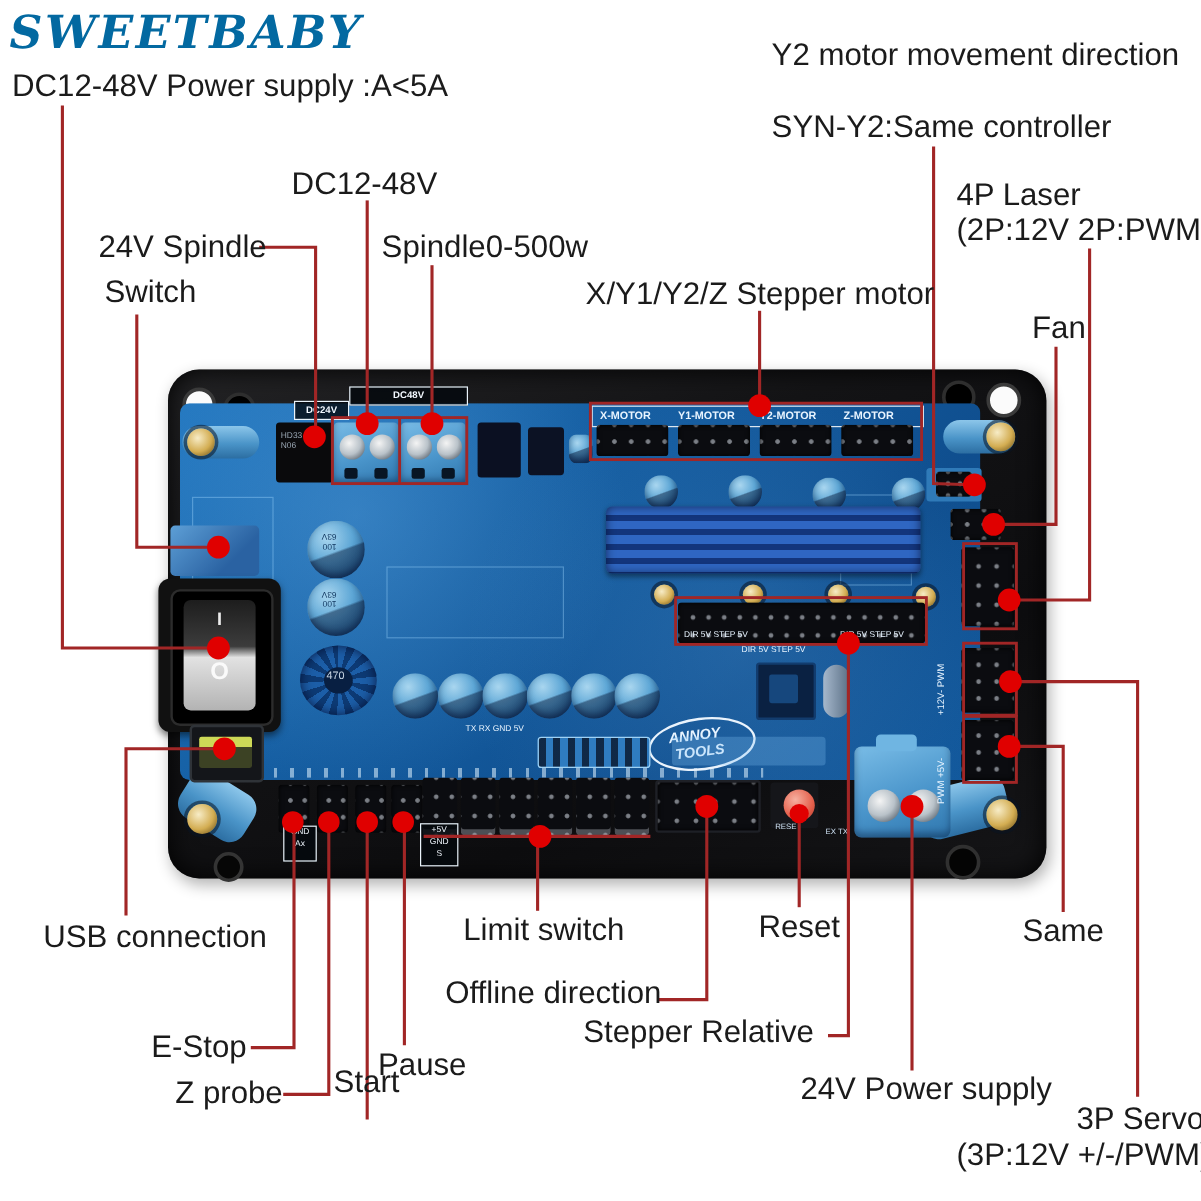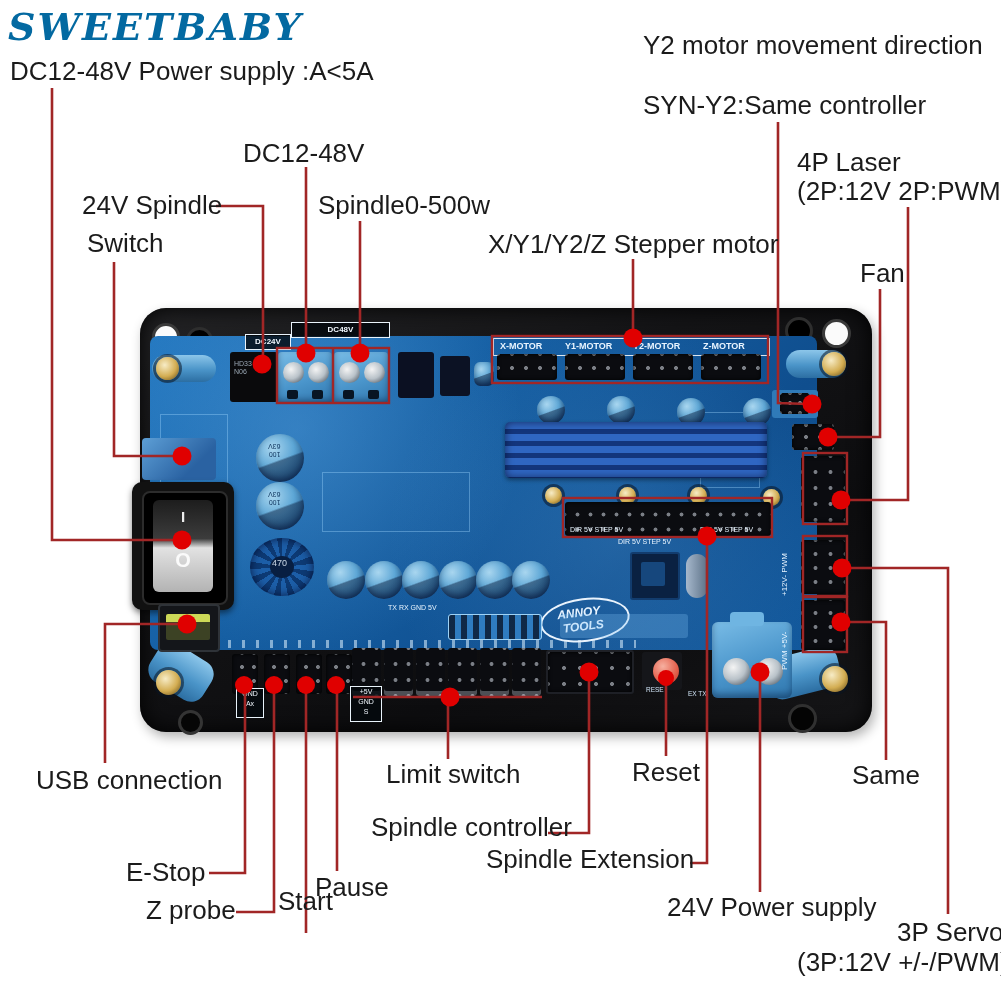--- a/index.html
+++ b/index.html
@@ -299,21 +299,21 @@
   <div class="lbl lblz" style="left:797px;top:148px">4P Laser</div>
   <div class="lbl lblz" style="left:797px;top:177px">(2P:12V 2P:PWM)</div>
   <div class="lbl lblz" style="left:860px;top:259px">Fan</div>
 
   <div class="lbl lblz" style="left:36px;top:766px">USB connection</div>
   <div class="lbl lblz" style="left:126px;top:858px">E-Stop</div>
   <div class="lbl lblz" style="left:146px;top:896px">Z probe</div>
   <div class="lbl lblz" style="left:278px;top:887px">Start</div>
   <div class="lbl lblz" style="left:315px;top:873px">Pause</div>
   <div class="lbl lblz" style="left:386px;top:760px">Limit switch</div>
-  <div class="lbl lblz" style="left:371px;top:813px">Spindle controller</div>
-  <div class="lbl lblz" style="left:486px;top:845px">Spindle Extension</div>
+  <div class="lbl lblz" style="left:371px;top:813px">Offline direction</div>
+  <div class="lbl lblz" style="left:486px;top:845px">Stepper Relative</div>
   <div class="lbl lblz" style="left:632px;top:758px">Reset</div>
   <div class="lbl lblz" style="left:852px;top:761px">Same</div>
   <div class="lbl lblz" style="left:667px;top:893px">24V Power supply</div>
   <div class="lbl lblz" style="left:897px;top:918px">3P Servo</div>
   <div class="lbl lblz" style="left:797px;top:948px">(3P:12V +/-/PWM)</div>
 
 </div>
 
 </body></html>

